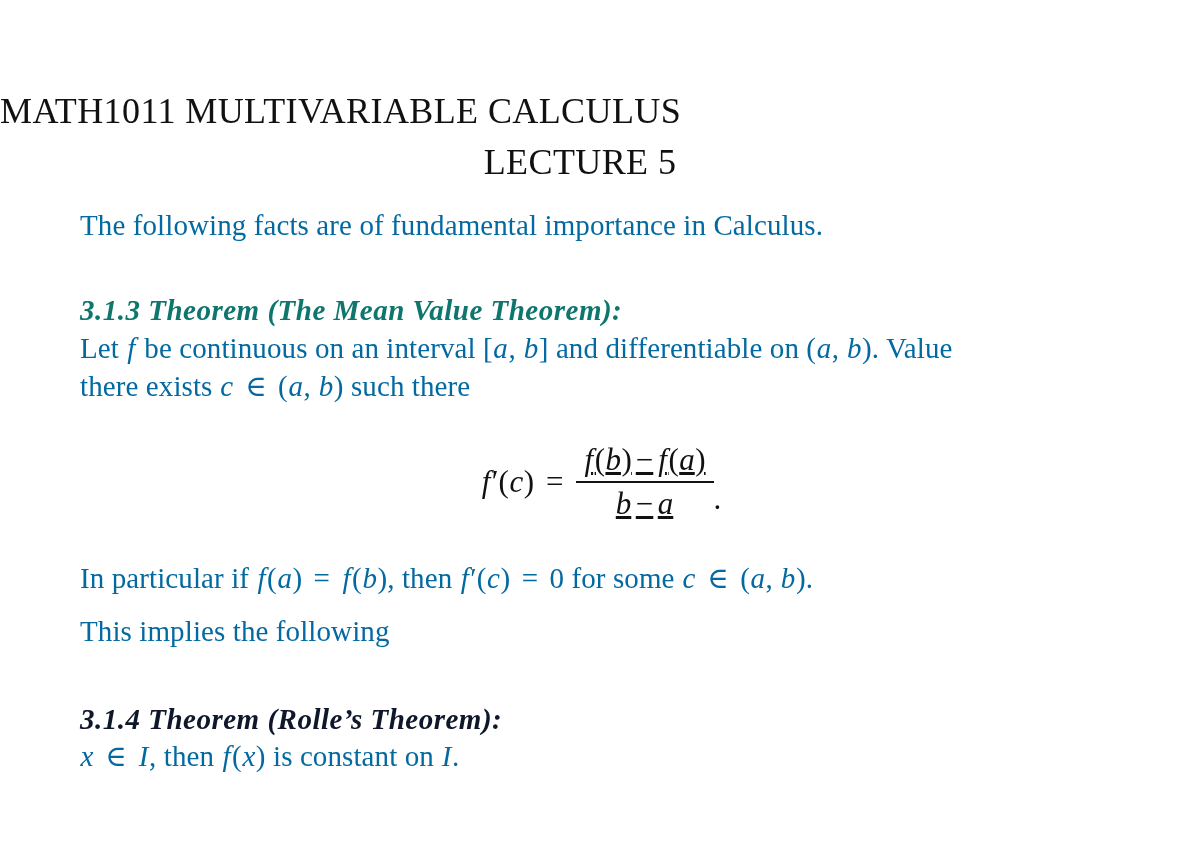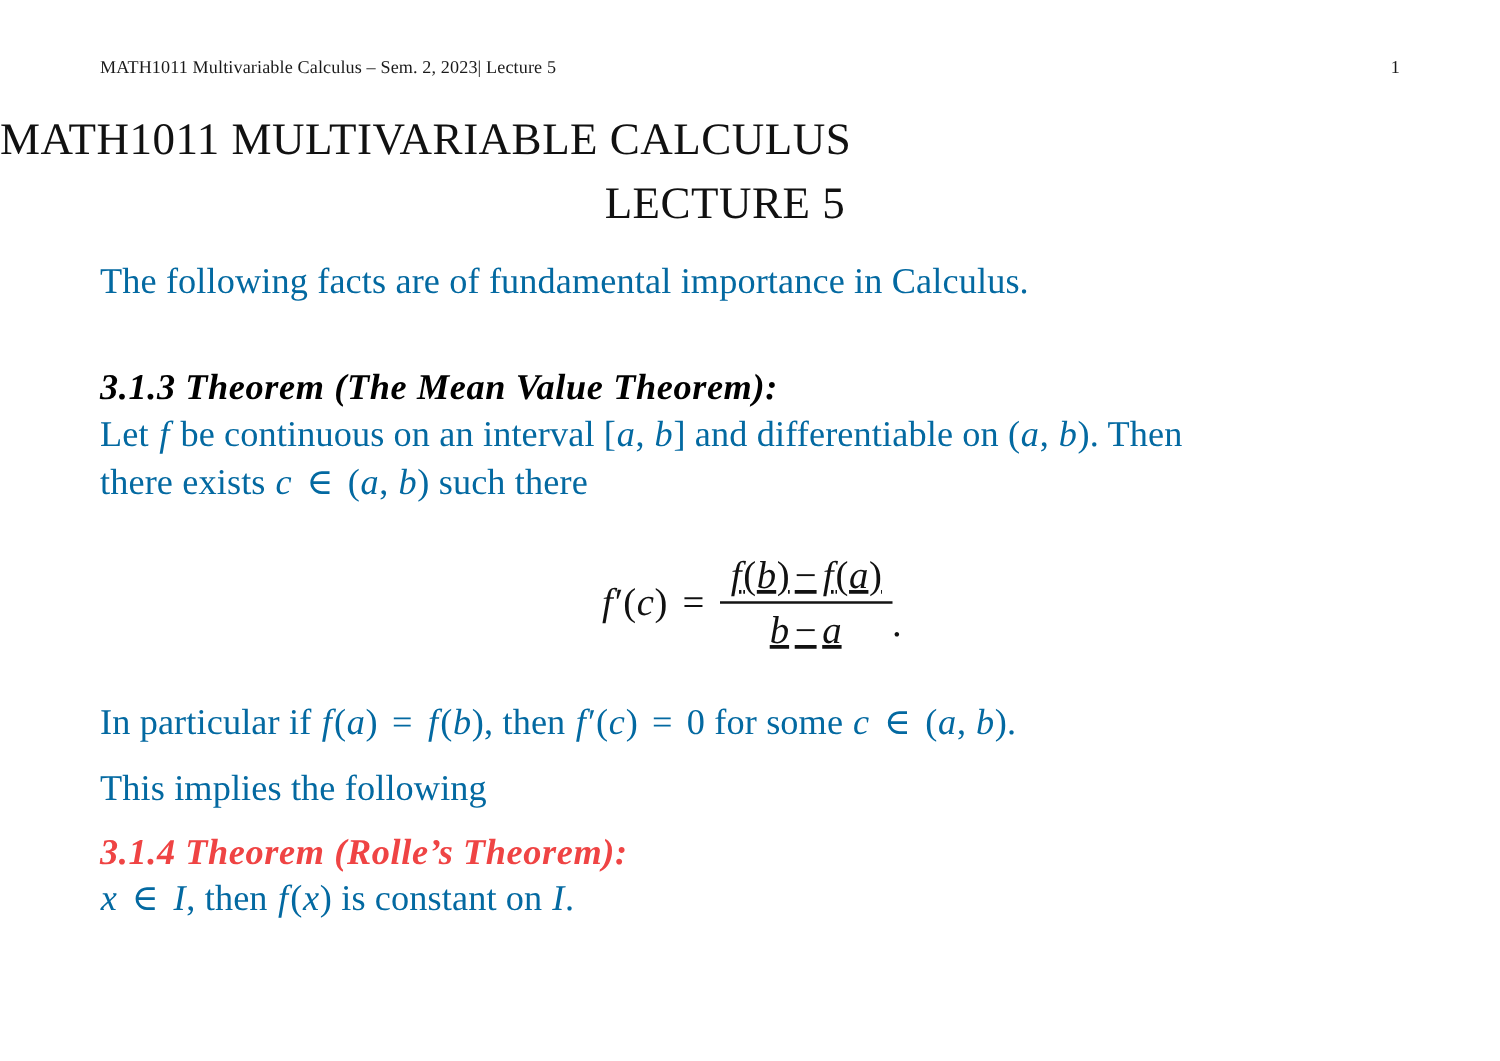--- a/index.html
+++ b/index.html
@@ -156,40 +156,36 @@
     align-self: flex-end;
     padding-bottom: 4px;
     font-size: 31px;
   }
 </style>
 </head>
 <body>
 
 <div class="page">
 
-  <div class="runhead">
-    <span class="rh-left">MATH1011 Multivariable Calculus – Sem. 2, 2023| Lecture 5</span>
-    <span class="rh-page">1</span>
-  </div>
 
   <div class="doc-title">MATH1011 MULTIVARIABLE CALCULUS</div>
   <div class="doc-subtitle">LECTURE 5</div>
 
   <div class="body">
 
     <p class="para">The following facts are of fundamental importance in Calculus.</p>
 
     <div class="gap-lg"></div>
 
-    <p class="thm-head" style="color:#000000;">3.1.3 Theorem (The Mean Value Theorem):</p>
+    <p class="thm-head" style="color:#0f766e;">3.1.3 Theorem (The Mean Value Theorem):</p>
 
     <p class="para">
       <span>Let</span>
       <span class="mi mi-f">f</span>
-      <span>be continuous on an interval [</span><span class="mi">a</span><span>,</span> <span class="mi">b</span><span>] and differentiable on (</span><span class="mi">a</span><span>,</span> <span class="mi">b</span><span>). Then</span>
+      <span>be continuous on an interval [</span><span class="mi">a</span><span>,</span> <span class="mi">b</span><span>] and differentiable on (</span><span class="mi">a</span><span>,</span> <span class="mi">b</span><span>). Value</span>
     </p>
 
     <p class="para">
       <span>there exists</span>
       <span class="mi">c</span>
       <span class="op">∈</span>
       <span>(</span><span class="mi">a</span><span>,</span> <span class="mi">b</span><span>)</span>
       <span>such there</span>
     </p>
 
@@ -223,21 +219,21 @@
       <span class="op">∈</span>
       <span>(</span><span class="mi">a</span><span>,</span> <span class="mi">b</span><span>)</span><span>.</span>
     </p>
 
     <div class="gap-sm"></div>
 
     <p class="para">This implies the following</p>
 
     <div class="gap-sm"></div>
 
-    <p class="thm-head" style="color:#ef4444;">3.1.4 Theorem (Rolle’s Theorem):</p>
+    <p class="thm-head" style="color:#0f172a;margin-top:37px;">3.1.4 Theorem (Rolle’s Theorem):</p>
 
 
     <p class="para">
       <span class="mi">x</span>
       <span class="op">∈</span>
       <span class="mi">I</span><span>, then</span>
       <span class="mi mi-f">f</span><span>(</span><span class="mi">x</span><span>)</span>
       <span>is constant on</span>
       <span class="mi">I</span><span>.</span>
     </p>

